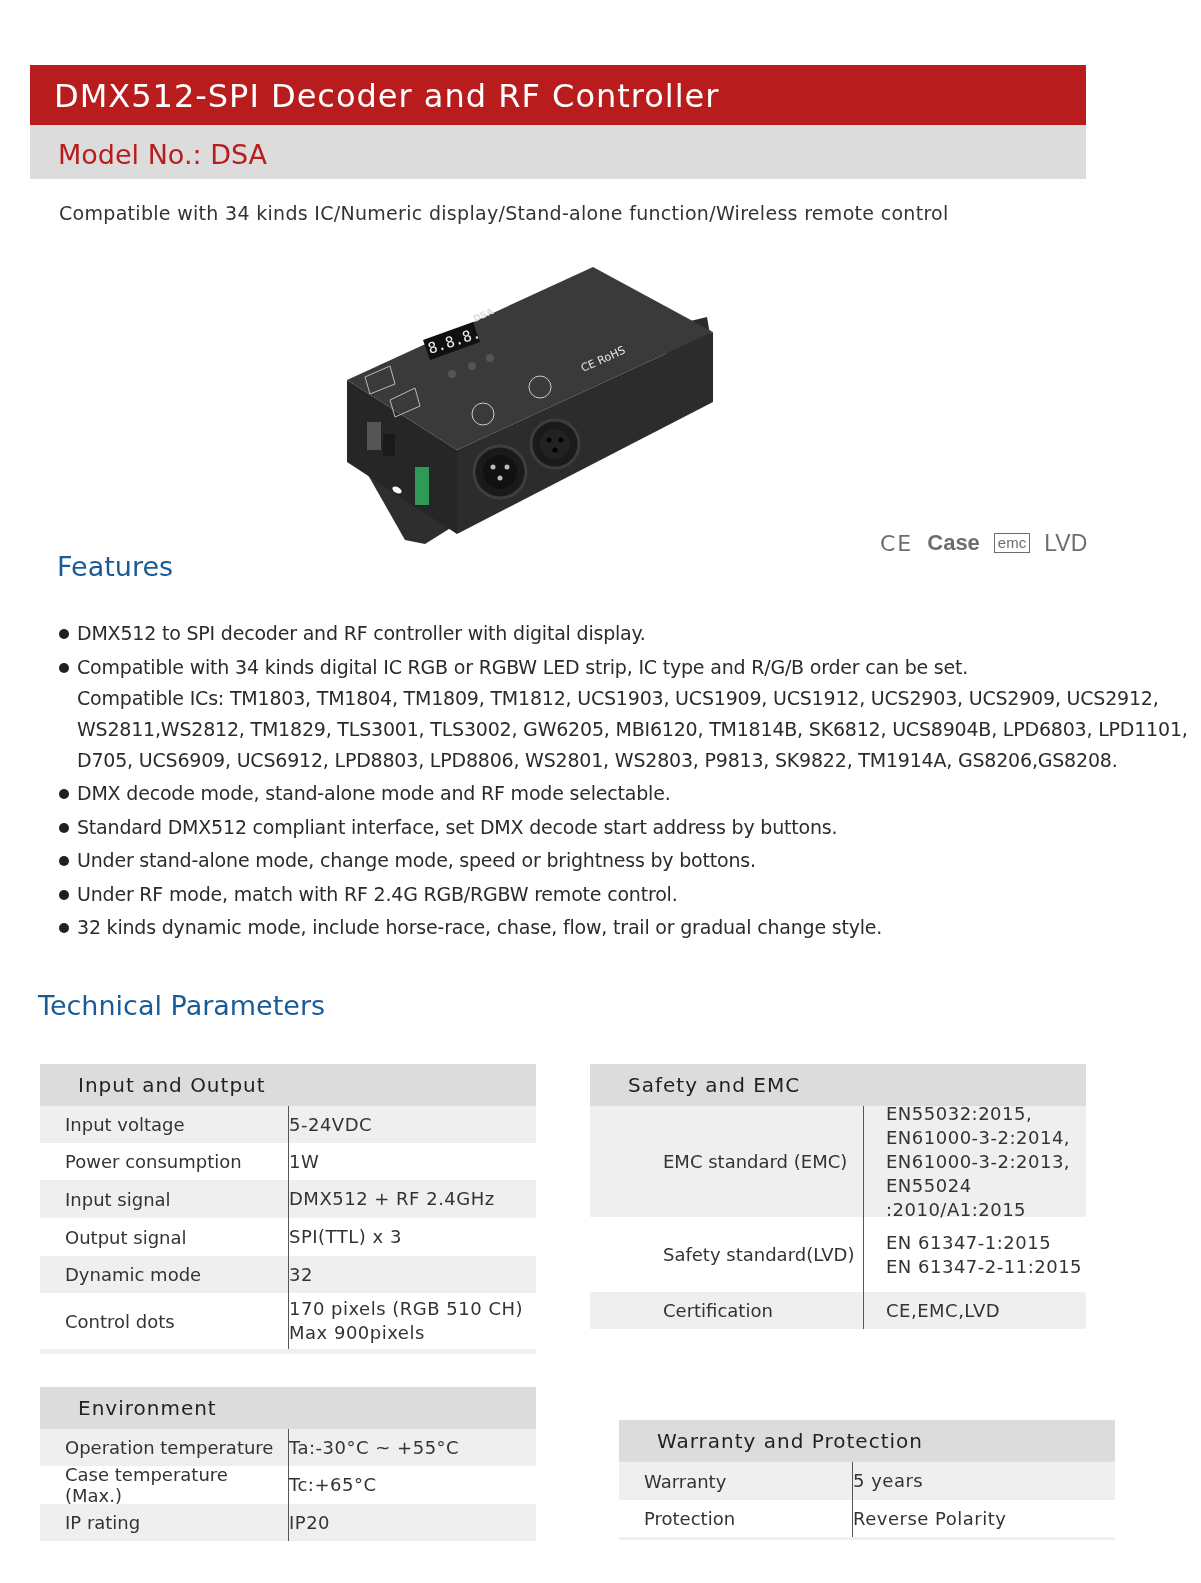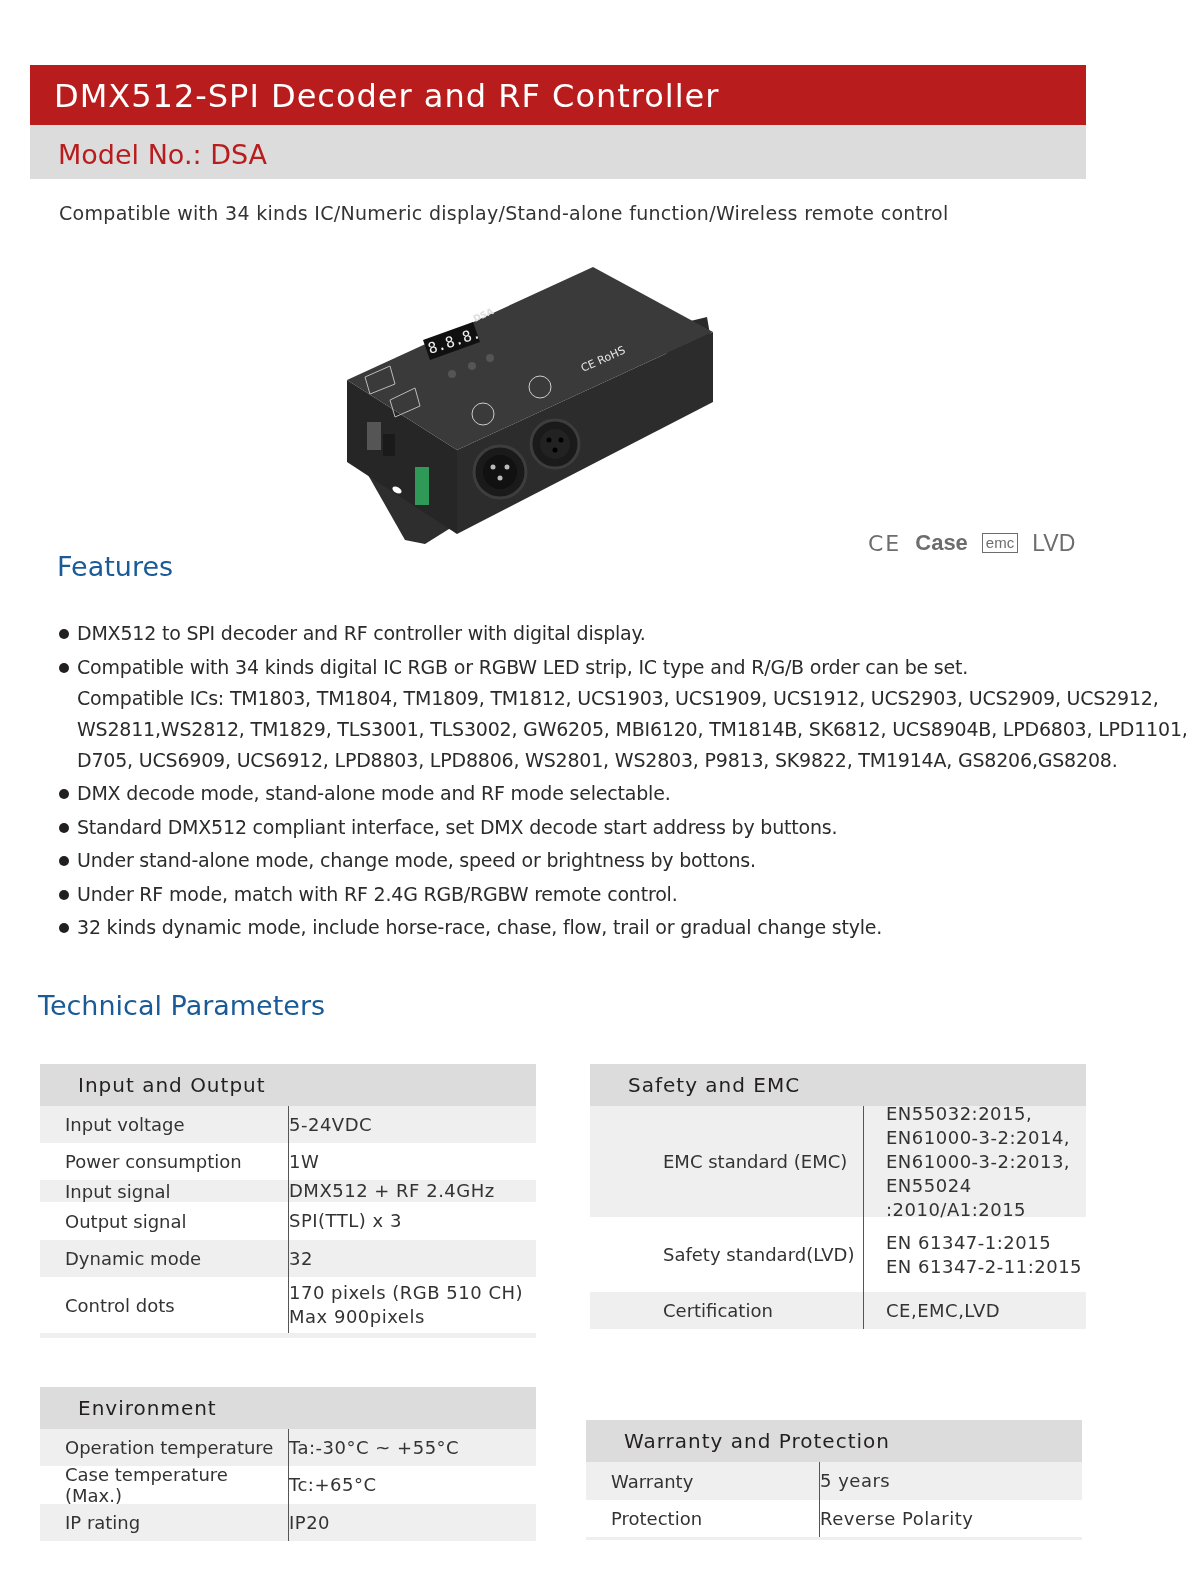--- a/index.html
+++ b/index.html
@@ -25,21 +25,21 @@
     
     .product {
       position: absolute; left: 345px; top: 262px; width: 375px; height: 285px;
     }
 
     
     .certs {
       position: absolute; left: 868px; top: 528px; height: 30px;
       display: flex; align-items: center; gap: 14px; color: #6d6d6d;
     }
-    .cert-ce { font-size: 22px; font-family: "DejaVu Sans", sans-serif; letter-spacing: 2px; }
+    .cert-ce { font-size: 22px; font-family: "DejaVu Sans", sans-serif; letter-spacing: 2px; margin-left: 12px; }
     .cert-rohs { font-size: 22px; font-weight: bold; font-family: "Liberation Sans", sans-serif; }
     .cert-emc { font-size: 15px; border: 1.5px solid #6d6d6d; padding: 0 3px; line-height: 18px; font-family: "Liberation Sans", sans-serif; }
     .cert-lvd { font-size: 23px; font-family: "Liberation Sans", sans-serif; }
 
     .section-heading {
       position: absolute; color: #1a5b97; font-size: 27px; font-weight: normal;
     }
     .h-features { left: 57px; top: 551px; }
     .h-tech { left: 38px; top: 990px; }
 
@@ -63,21 +63,21 @@
     .ptable .row { display: flex; position: relative; }
     .ptable .row.alt { background: #efefef; }
     .ptable .cell-label { width: 248px; padding-left: 25px; display: flex; align-items: center; }
     .ptable .cell-value { flex: 1; display: flex; flex-direction: column; justify-content: center; border-left: 1.5px solid #555; letter-spacing: 0.5px; line-height: 24px; }
     .ptable .bottom-line { height: 5px; background: #efefef; }
 
     #t-io { left: 40px; top: 1064px; }
     #t-safety { left: 590px; top: 1064px; }
     #t-safety .cell-label { width: 225px; margin-left: 48px; }
     #t-env { left: 40px; top: 1387px; }
-    #t-warr { left: 586px; top: 1420px; }
+    #t-warr { left: 619px; top: 1420px; }
     #t-warr .cell-label { width: 233px; }
   </style>
 </head>
 <body>
 
 <div class="title-bar">DMX512-SPI Decoder and RF Controller</div>
 <div class="model-bar">Model No.: DSA</div>
 <div class="subtitle">Compatible with 34 kinds IC/Numeric display/Stand-alone function/Wireless remote control</div>
 
 <div class="product">
@@ -157,21 +157,21 @@
     <div class="cell-value">
         <span>5-24VDC</span>
       </div>
   </div>
   <div class="row" style="height:37px">
     <div class="cell-label">Power consumption</div>
     <div class="cell-value">
         <span>1W</span>
       </div>
   </div>
-  <div class="row alt" style="height:22px">
+  <div class="row alt" style="height:38px">
     <div class="cell-label">Input signal</div>
     <div class="cell-value">
         <span>DMX512 + RF 2.4GHz</span>
       </div>
   </div>
   <div class="row" style="height:38px">
     <div class="cell-label">Output signal</div>
     <div class="cell-value">
         <span>SPI(TTL) x 3</span>
       </div>

